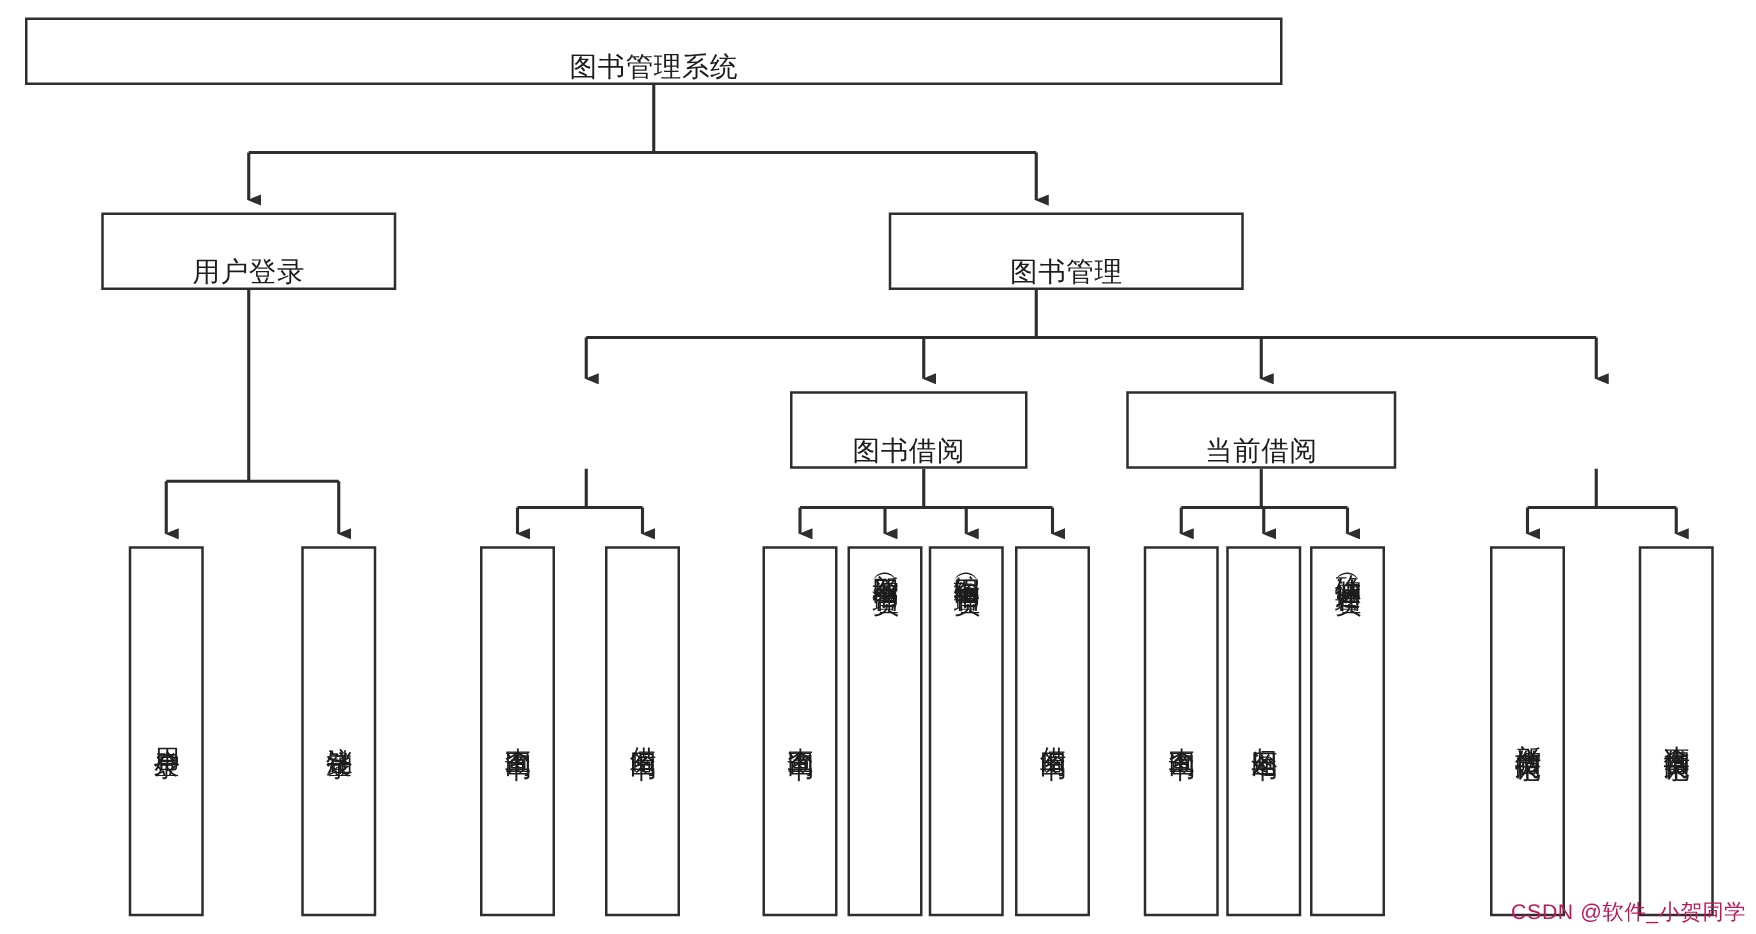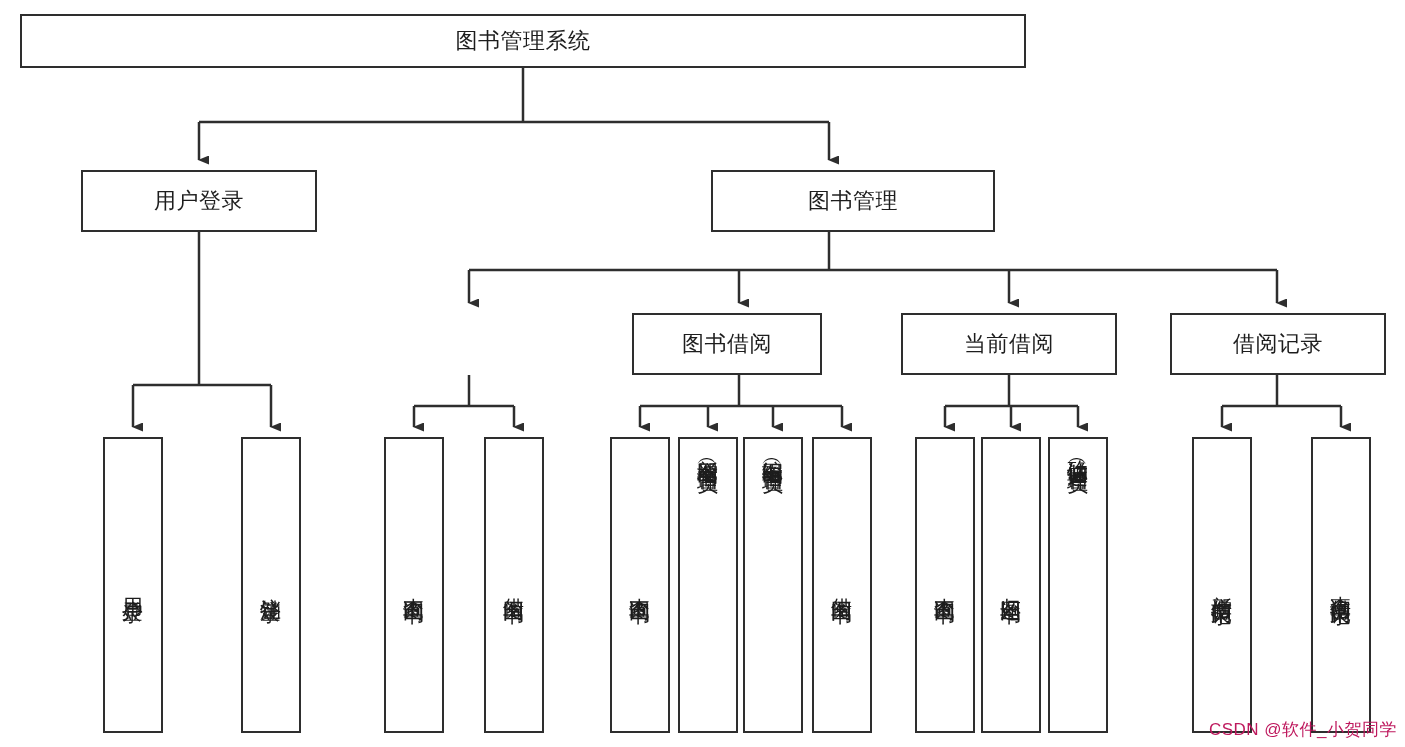--- a/index.html
+++ b/index.html
@@ -23,21 +23,21 @@
     top: 0;
     width: 1405px;
     height: 747px;
   }
   .node-box {
     position: absolute;
     box-sizing: border-box;
     border: 2.5px solid #2e2e2e;
     background: #ffffff;
     display: flex;
-    align-items: center;
+    align-items: flex-end;
     justify-content: center;
     color: #1d1d1d;
   }
   .node-label {
     font-size: 22px;
     line-height: 1.15;
     letter-spacing: 0.5px;
     white-space: nowrap;
     color: #1d1d1d;
   }
@@ -144,23 +144,20 @@
 
 
   <div class="node-box horizontal" style="left:632px; top:313px; width:190px; height:62px;">
     <span class="node-label">图书借阅</span>
   </div>
 
   <div class="node-box horizontal" style="left:901px; top:313px; width:216px; height:62px;">
     <span class="node-label">当前借阅</span>
   </div>
 
-  <div class="node-box horizontal" style="left:1170px; top:313px; width:216px; height:62px;">
-    <span class="node-label">借阅记录</span>
-  </div>
 
   <div class="node-box vertical center-text" style="left:103px; top:437px; width:60px; height:296px;">
     <span class="node-label">用户登录</span>
   </div>
 
   <div class="node-box vertical center-text" style="left:241px; top:437px; width:60px; height:296px;">
     <span class="node-label">注销登录</span>
   </div>
 
   <div class="node-box vertical center-text" style="left:384px; top:437px; width:60px; height:296px;">

